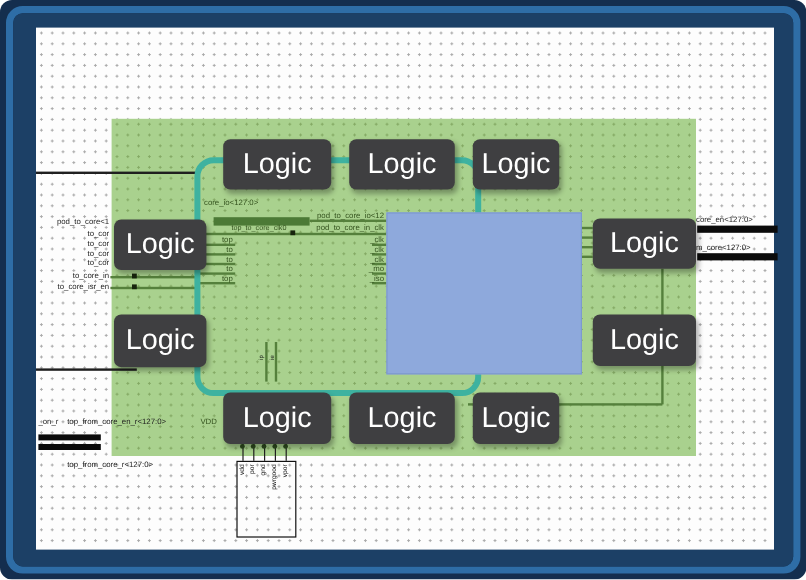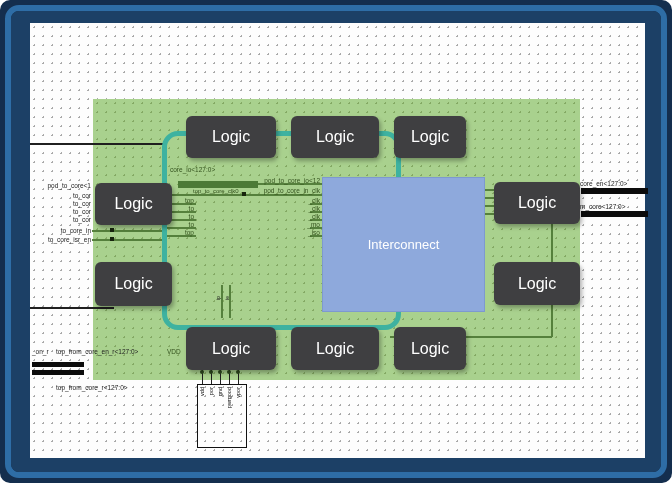--- a/index.html
+++ b/index.html
@@ -12,21 +12,21 @@
          background-image:radial-gradient(var(--green_dot) 1px, transparent 1px);background-size:9px 9px;z-index:1;}
   .tealloop{position:absolute;left:162px;top:131px;width:229px;height:189px;border:5px solid var(--teal);
             border-radius:16px;z-index:3;background:transparent;}
   .hw,.vw{position:absolute;background:var(--wire);z-index:2;}
   .hw.blk,.vw.blk{background:var(--black_wire);}
   .busbar{position:absolute;background:var(--bus_green);z-index:2;}
   .blackbar{position:absolute;background:#0b0b0b;z-index:4;}
   .dot{position:absolute;width:4px;height:4px;background:#17240d;z-index:3;}
   .jdot{position:absolute;width:4px;height:4px;background:#2d4a1e;border-radius:50%;z-index:3;}
   .logic{position:absolute;background:var(--block);border-radius:6px;box-shadow:2px 3px 4px rgba(0,0,0,.3);
-         color:#fff;display:flex;align-items:center;justify-content:center;font-size:16px;z-index:5;}
+         color:#fff;display:flex;align-items:center;justify-content:center;font-size:24px;z-index:5;}
   .blue{position:absolute;background:var(--blue);border:1px solid #7d99cf;color:#fff;display:flex;flex-direction:column;
         align-items:center;justify-content:center;z-index:4;text-align:center;}
   .lbl{position:absolute;font-size:6.5px;line-height:7px;color:var(--label);z-index:2;white-space:nowrap;}
   .lbl.r{text-align:right;}
   .lbl.gr{color:var(--label_green);}
   .vlabel{position:absolute;writing-mode:vertical-rl;transform:rotate(180deg);font-size:5.5px;line-height:6px;
           color:#111;z-index:6;white-space:nowrap;}
   .connector{position:absolute;left:197px;top:384px;width:48px;height:62px;border:1.5px solid #111;background:transparent;z-index:5;}
 </style>
 </head>
@@ -114,21 +114,20 @@
 
   <div class="lbl" style="left:580px;top:180px;">core_en&lt;127:0&gt;</div>
   <div class="lbl" style="left:580px;top:203px;">m_core&lt;127:0&gt;</div>
 
   <div class="lbl" style="left:32px;top:348px;">_on_r</div>
   <div class="lbl" style="left:56px;top:348px;">top_from_core_en_r&lt;127:0&gt;</div>
   <div class="lbl" style="left:56px;top:384px;">top_from_core_r&lt;127:0&gt;</div>
   <div class="lbl gr" style="left:167px;top:348px;">VDD</div>
 
   <div class="blue" style="left:322px;top:177px;width:161px;height:133px;font-size:13px;line-height:21px;">
-    <span>Interconnect</span>
   </div>
 
   <div class="logic" style="left:95px;top:183px;width:77px;height:42px;">
       <span>Logic</span>
     </div>
   <div class="logic" style="left:95px;top:262px;width:77px;height:44px;">
       <span>Logic</span>
     </div>
   <div class="logic" style="left:186px;top:116px;width:90px;height:42px;">
       <span>Logic</span>

